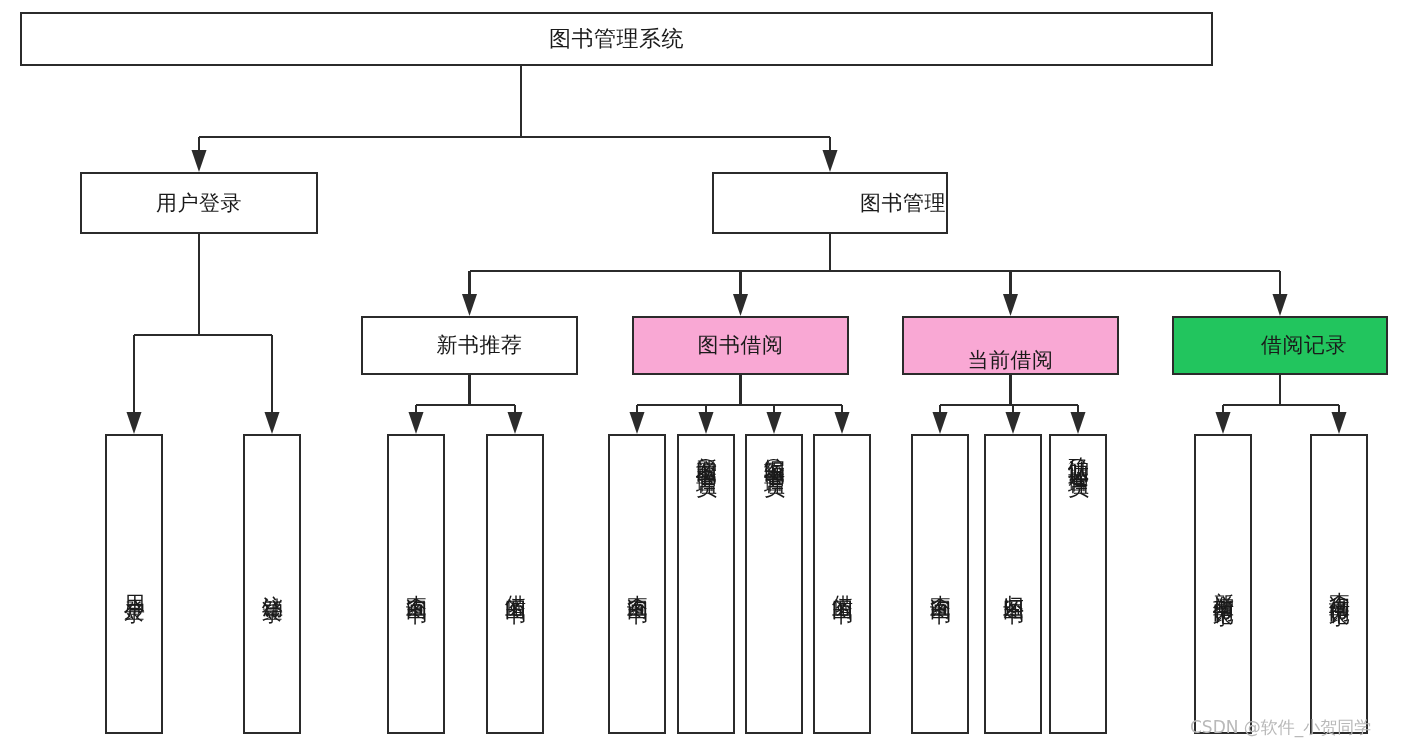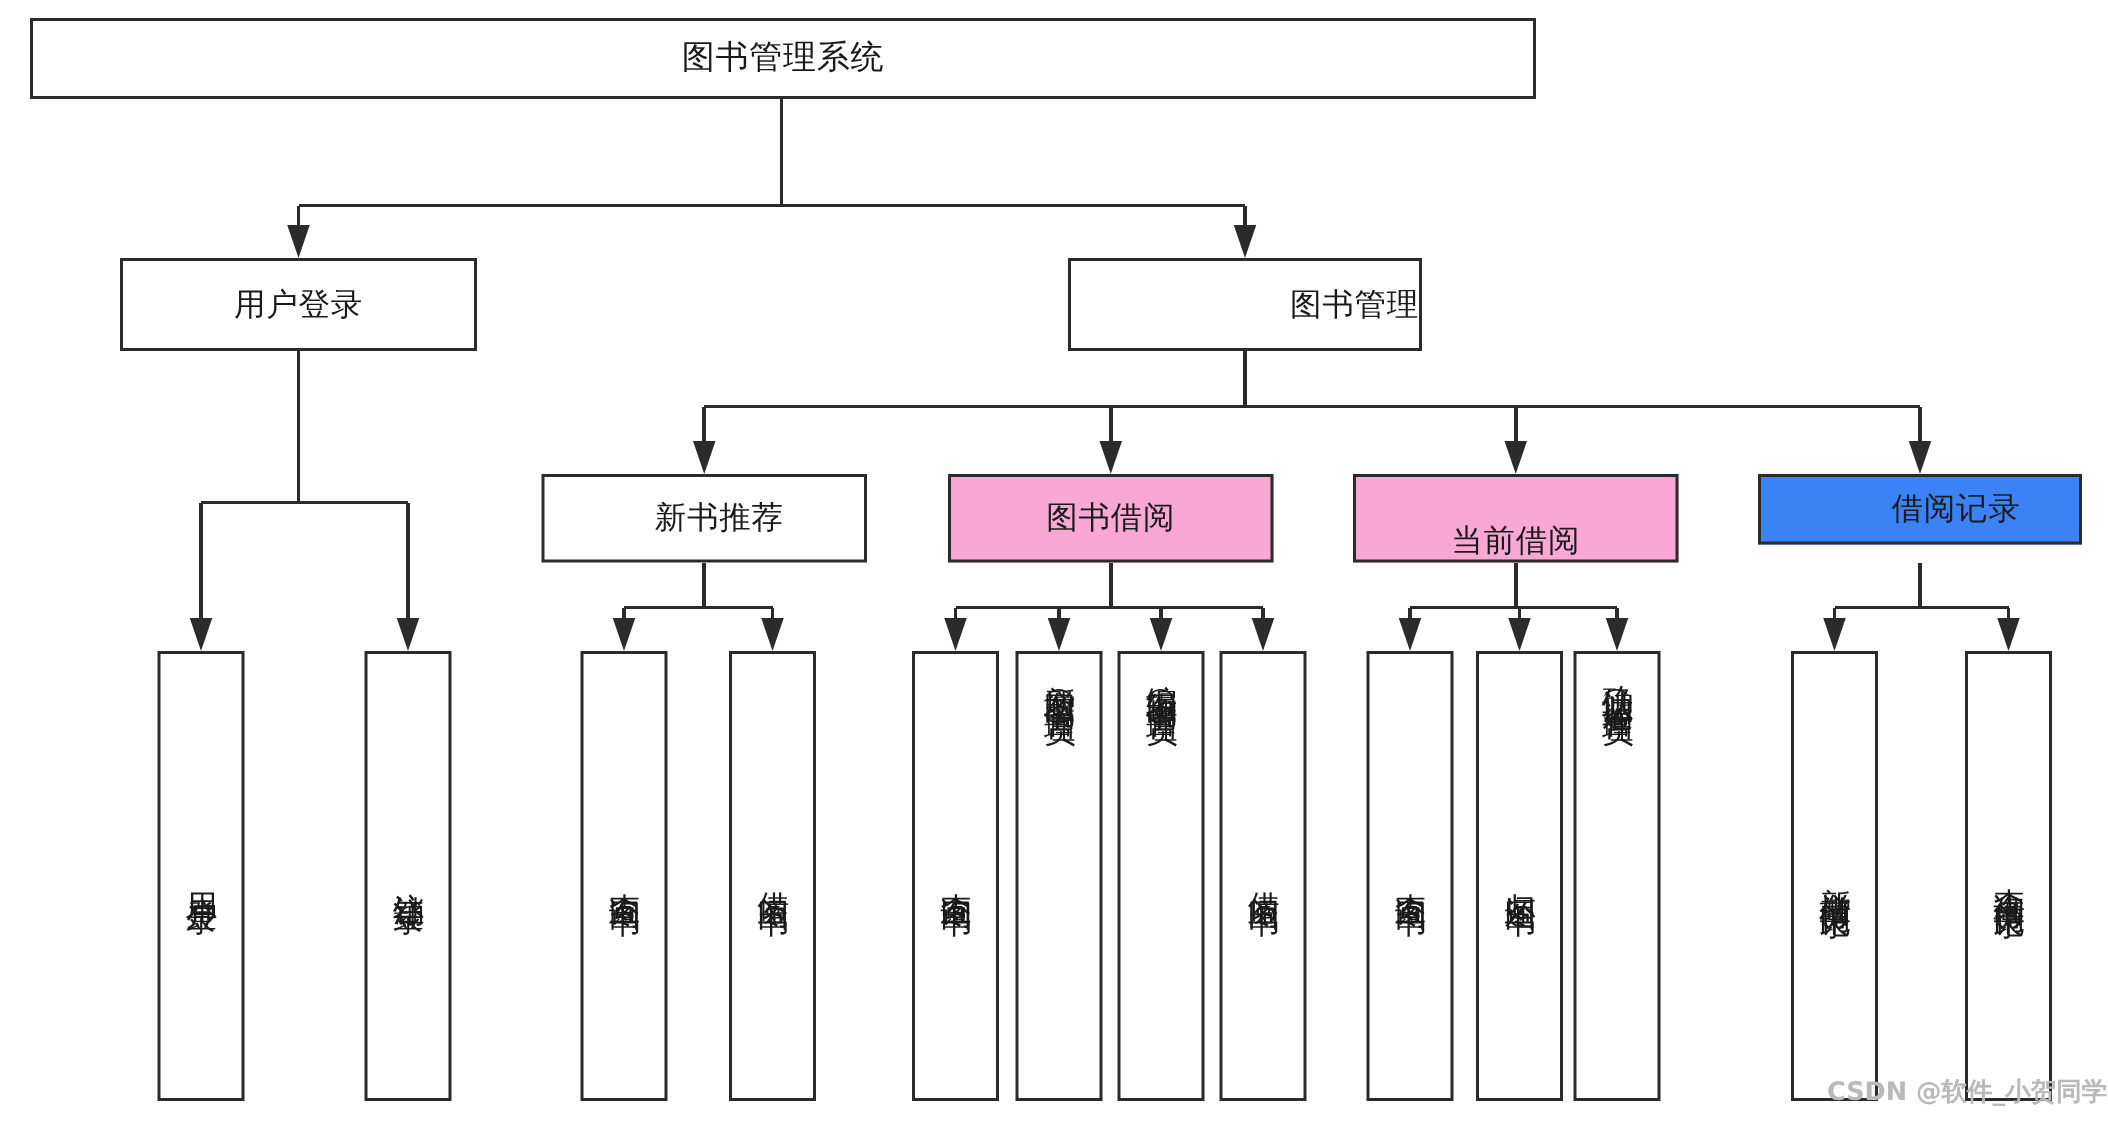--- a/index.html
+++ b/index.html
@@ -124,39 +124,39 @@
       <line x1="1078" y1="405" x2="1078" y2="414" stroke="#2b2b2b" stroke-width="2.6" shape-rendering="crispEdges"></line>
       <polygon points="1070.5,412 1085.5,412 1078,434" fill="#2b2b2b"></polygon>
       <line x1="1280" y1="375" x2="1280" y2="405" stroke="#2b2b2b" stroke-width="2.6" shape-rendering="crispEdges"></line>
       <line x1="1223" y1="405" x2="1339" y2="405" stroke="#2b2b2b" stroke-width="2.6" shape-rendering="crispEdges"></line>
       <line x1="1223" y1="405" x2="1223" y2="414" stroke="#2b2b2b" stroke-width="2.6" shape-rendering="crispEdges"></line>
       <polygon points="1215.5,412 1230.5,412 1223,434" fill="#2b2b2b"></polygon>
       <line x1="1339" y1="405" x2="1339" y2="414" stroke="#2b2b2b" stroke-width="2.6" shape-rendering="crispEdges"></line>
       <polygon points="1331.5,412 1346.5,412 1339,434" fill="#2b2b2b"></polygon>
     </svg>
   <div id="nodes">
-      <div class="node horizontal root" style="left: 20px; top: 12px; width: 1004px; height: 54px; border-color: rgb(43, 43, 43); background: rgb(255, 255, 255); color: rgb(26, 26, 26);">
+      <div class="node horizontal root" style="left: 20px; top: 12px; width: 1193px; height: 54px; border-color: rgb(43, 43, 43); background: rgb(255, 255, 255); color: rgb(26, 26, 26);">
         <span class="node-label">图书管理系统</span>
       </div>
       <div class="node horizontal" style="left: 80px; top: 172px; width: 238px; height: 62px; border-color: rgb(43, 43, 43); background: rgb(255, 255, 255); color: rgb(26, 26, 26);">
         <span class="node-label">用户登录</span>
       </div>
       <div class="node horizontal" style="left: 712px; top: 172px; width: 236px; height: 62px; border-color: rgb(43, 43, 43); background: rgb(255, 255, 255); color: rgb(26, 26, 26); justify-content: flex-end;">
         <span class="node-label">图书管理</span>
       </div>
       <div class="node horizontal" style="left: 361px; top: 316px; width: 217px; height: 59px; border-color: rgb(43, 43, 43); background: rgb(255, 255, 255); color: rgb(26, 26, 26); padding-left: 20px;">
         <span class="node-label">新书推荐</span>
       </div>
       <div class="node horizontal" style="left: 632px; top: 316px; width: 217px; height: 59px; border-color: rgb(43, 43, 43); background: #f9a8d4; color: rgb(26, 26, 26);">
         <span class="node-label">图书借阅</span>
       </div>
       <div class="node horizontal" style="left: 902px; top: 316px; width: 217px; height: 59px; border-color: rgb(43, 43, 43); background: #f9a8d4; color: rgb(26, 26, 26); align-items: flex-end;">
         <span class="node-label">当前借阅</span>
       </div>
-      <div class="node horizontal" style="left: 1172px; top: 316px; width: 216px; height: 47px; border-color: rgb(43, 43, 43); background: #3b82f6; color: rgb(26, 26, 26); padding-left: 48px;">
+      <div class="node horizontal" style="left: 1172px; top: 316px; width: 216px; height: 59px; border-color: rgb(43, 43, 43); background: #22c55e; color: rgb(26, 26, 26); padding-left: 48px;">
         <span class="node-label">借阅记录</span>
       </div>
       <div class="node vertical centered" style="left: 105px; top: 434px; width: 58px; height: 300px; border-color: rgb(43, 43, 43); background: rgb(255, 255, 255); color: rgb(26, 26, 26);">
         <span class="node-label">用户登录</span>
       </div>
       <div class="node vertical centered" style="left: 243px; top: 434px; width: 58px; height: 300px; border-color: rgb(43, 43, 43); background: rgb(255, 255, 255); color: rgb(26, 26, 26);">
         <span class="node-label">注销登录</span>
       </div>
       <div class="node vertical centered" style="left: 387px; top: 434px; width: 58px; height: 300px; border-color: rgb(43, 43, 43); background: rgb(255, 255, 255); color: rgb(26, 26, 26);">
         <span class="node-label">查询图书</span>
@@ -185,14 +185,14 @@
       <div class="node vertical" style="left: 1049px; top: 434px; width: 58px; height: 300px; border-color: rgb(43, 43, 43); background: rgb(255, 255, 255); color: rgb(26, 26, 26);">
         <span class="node-label">确认归还（管理员）</span>
       </div>
       <div class="node vertical centered" style="left: 1194px; top: 434px; width: 58px; height: 300px; border-color: rgb(43, 43, 43); background: rgb(255, 255, 255); color: rgb(26, 26, 26);">
         <span class="node-label">新增借阅记录</span>
       </div>
       <div class="node vertical centered" style="left: 1310px; top: 434px; width: 58px; height: 300px; border-color: rgb(43, 43, 43); background: rgb(255, 255, 255); color: rgb(26, 26, 26);">
         <span class="node-label">查询借阅记录</span>
       </div>
     </div>
-  <div id="watermark" style="left: 1218px; top: 716px; color: rgb(185, 185, 185); font-weight: bold;">CSDN @软件_小贺同学</div>
+  <div id="watermark" style="left: 1190px; top: 716px; color: rgb(185, 185, 185);">CSDN @软件_小贺同学</div>
 </div>
 
 </body></html>

